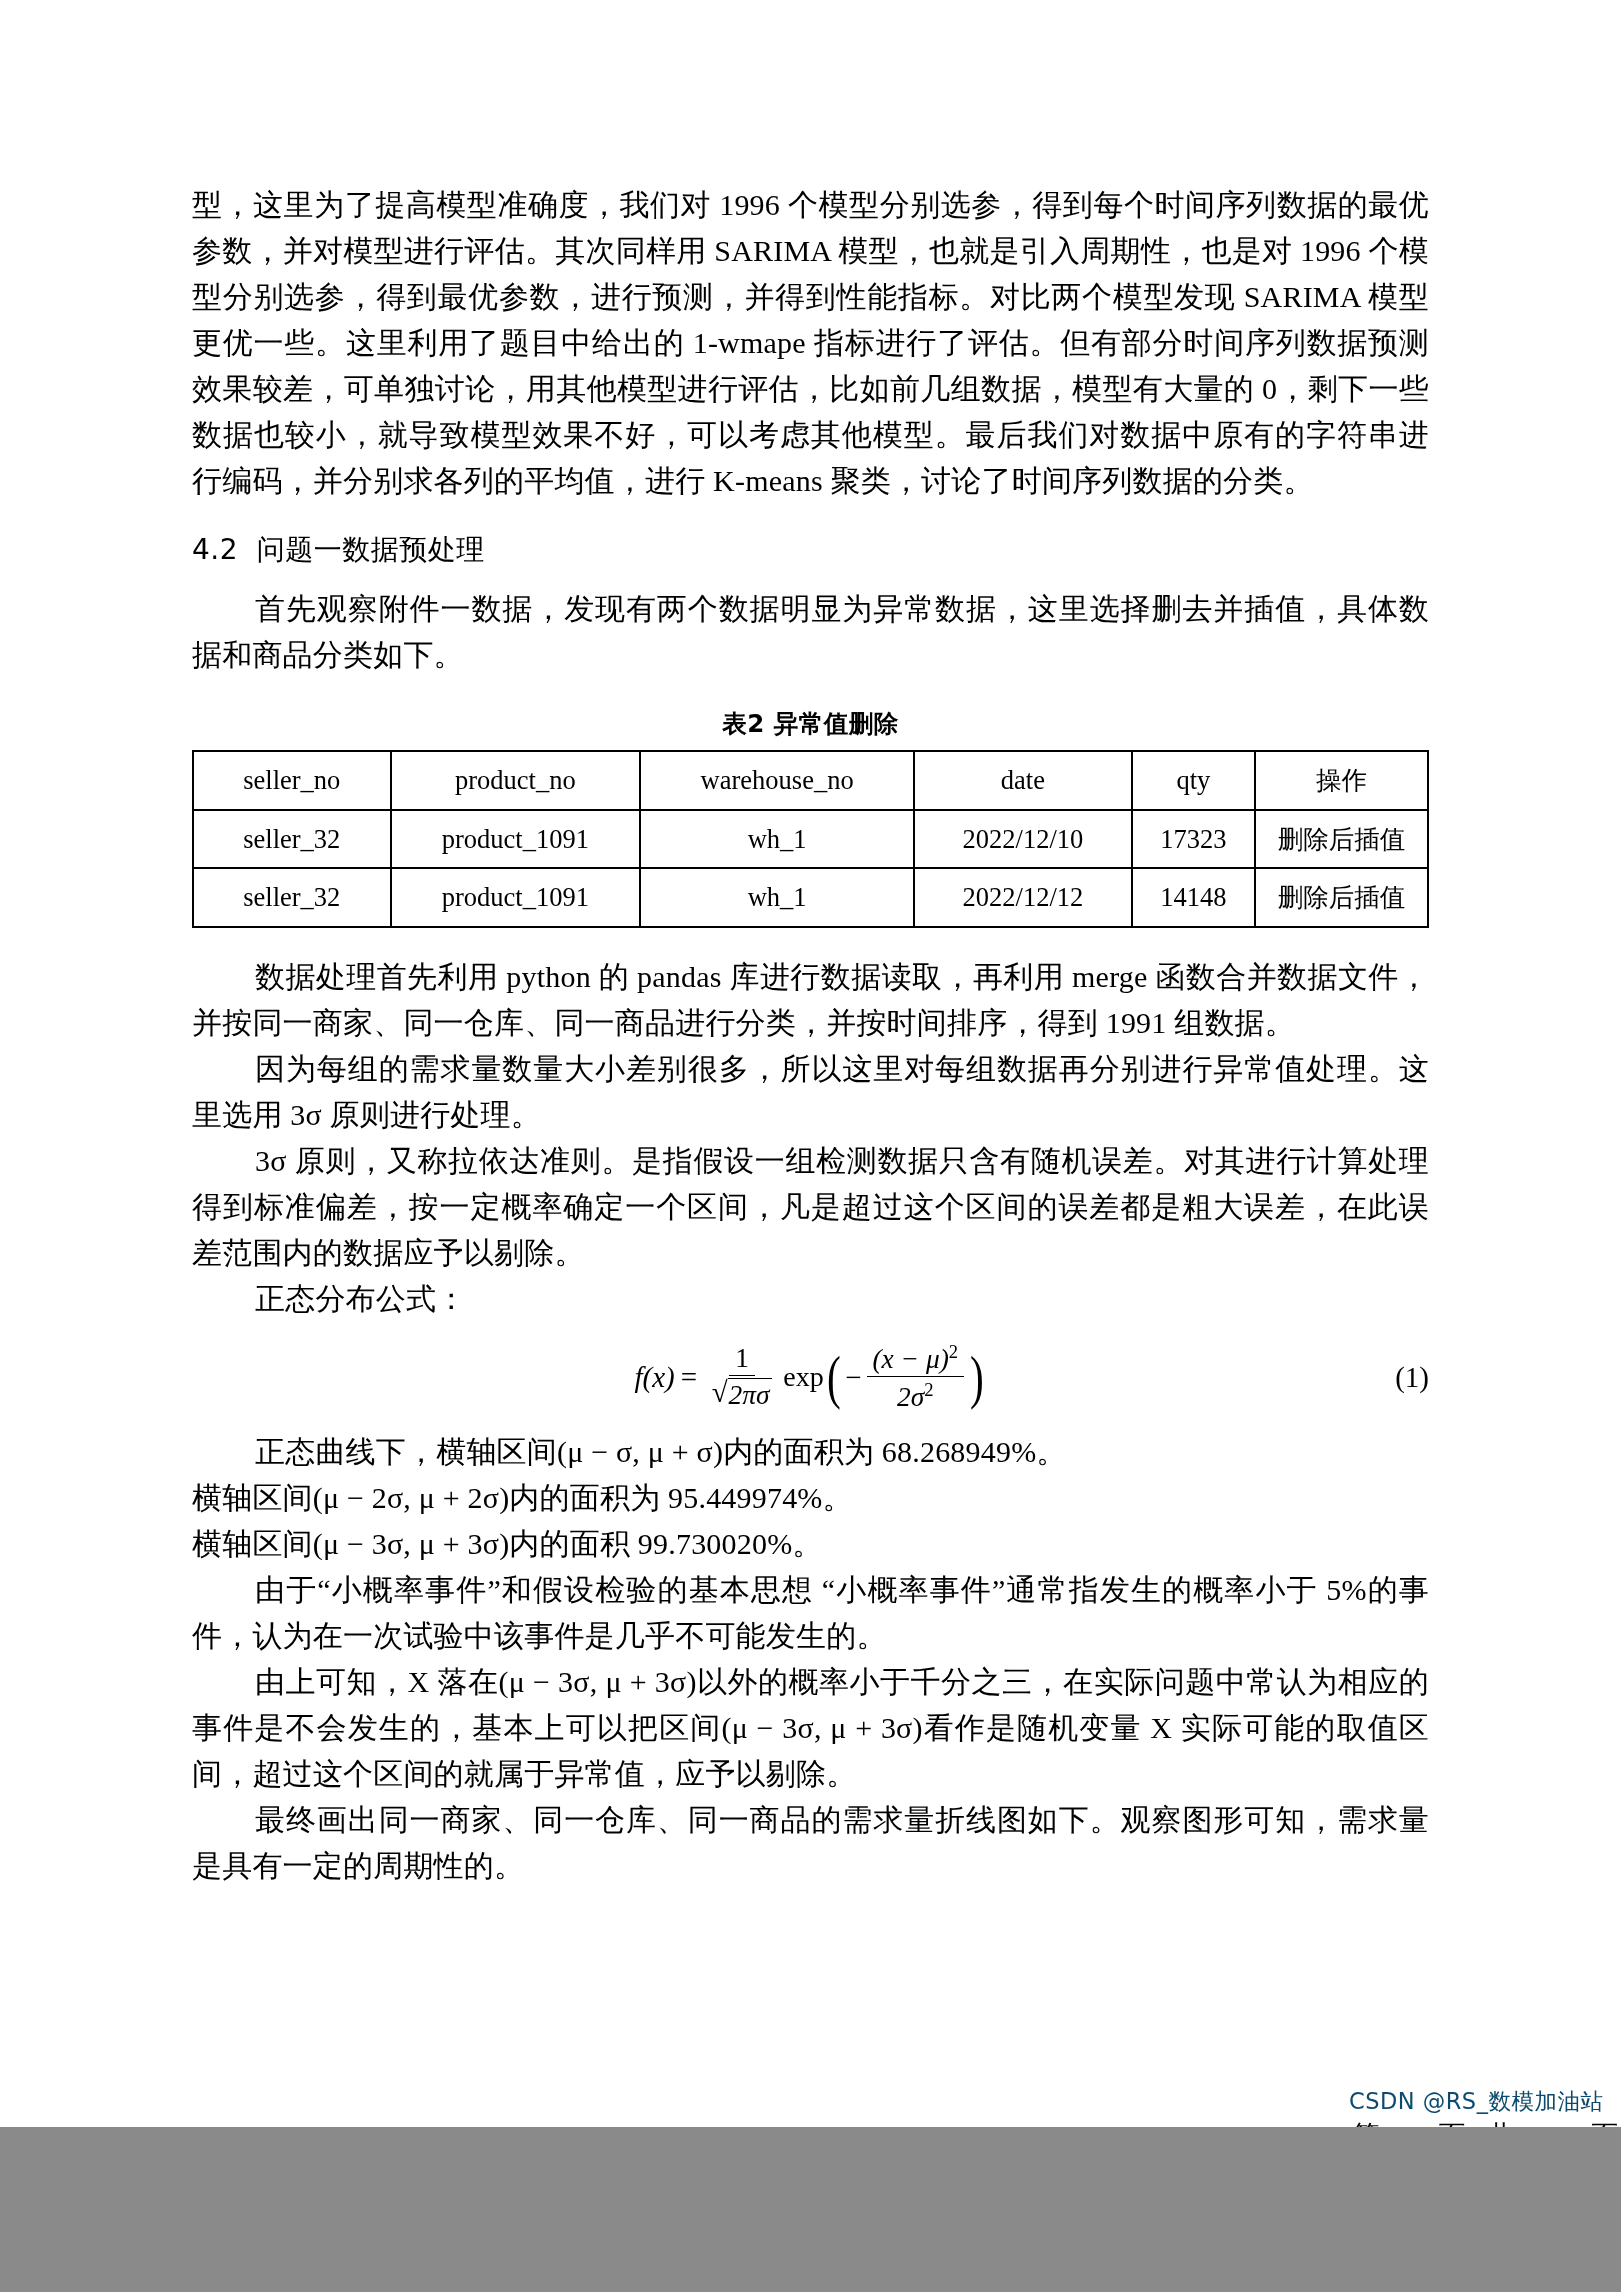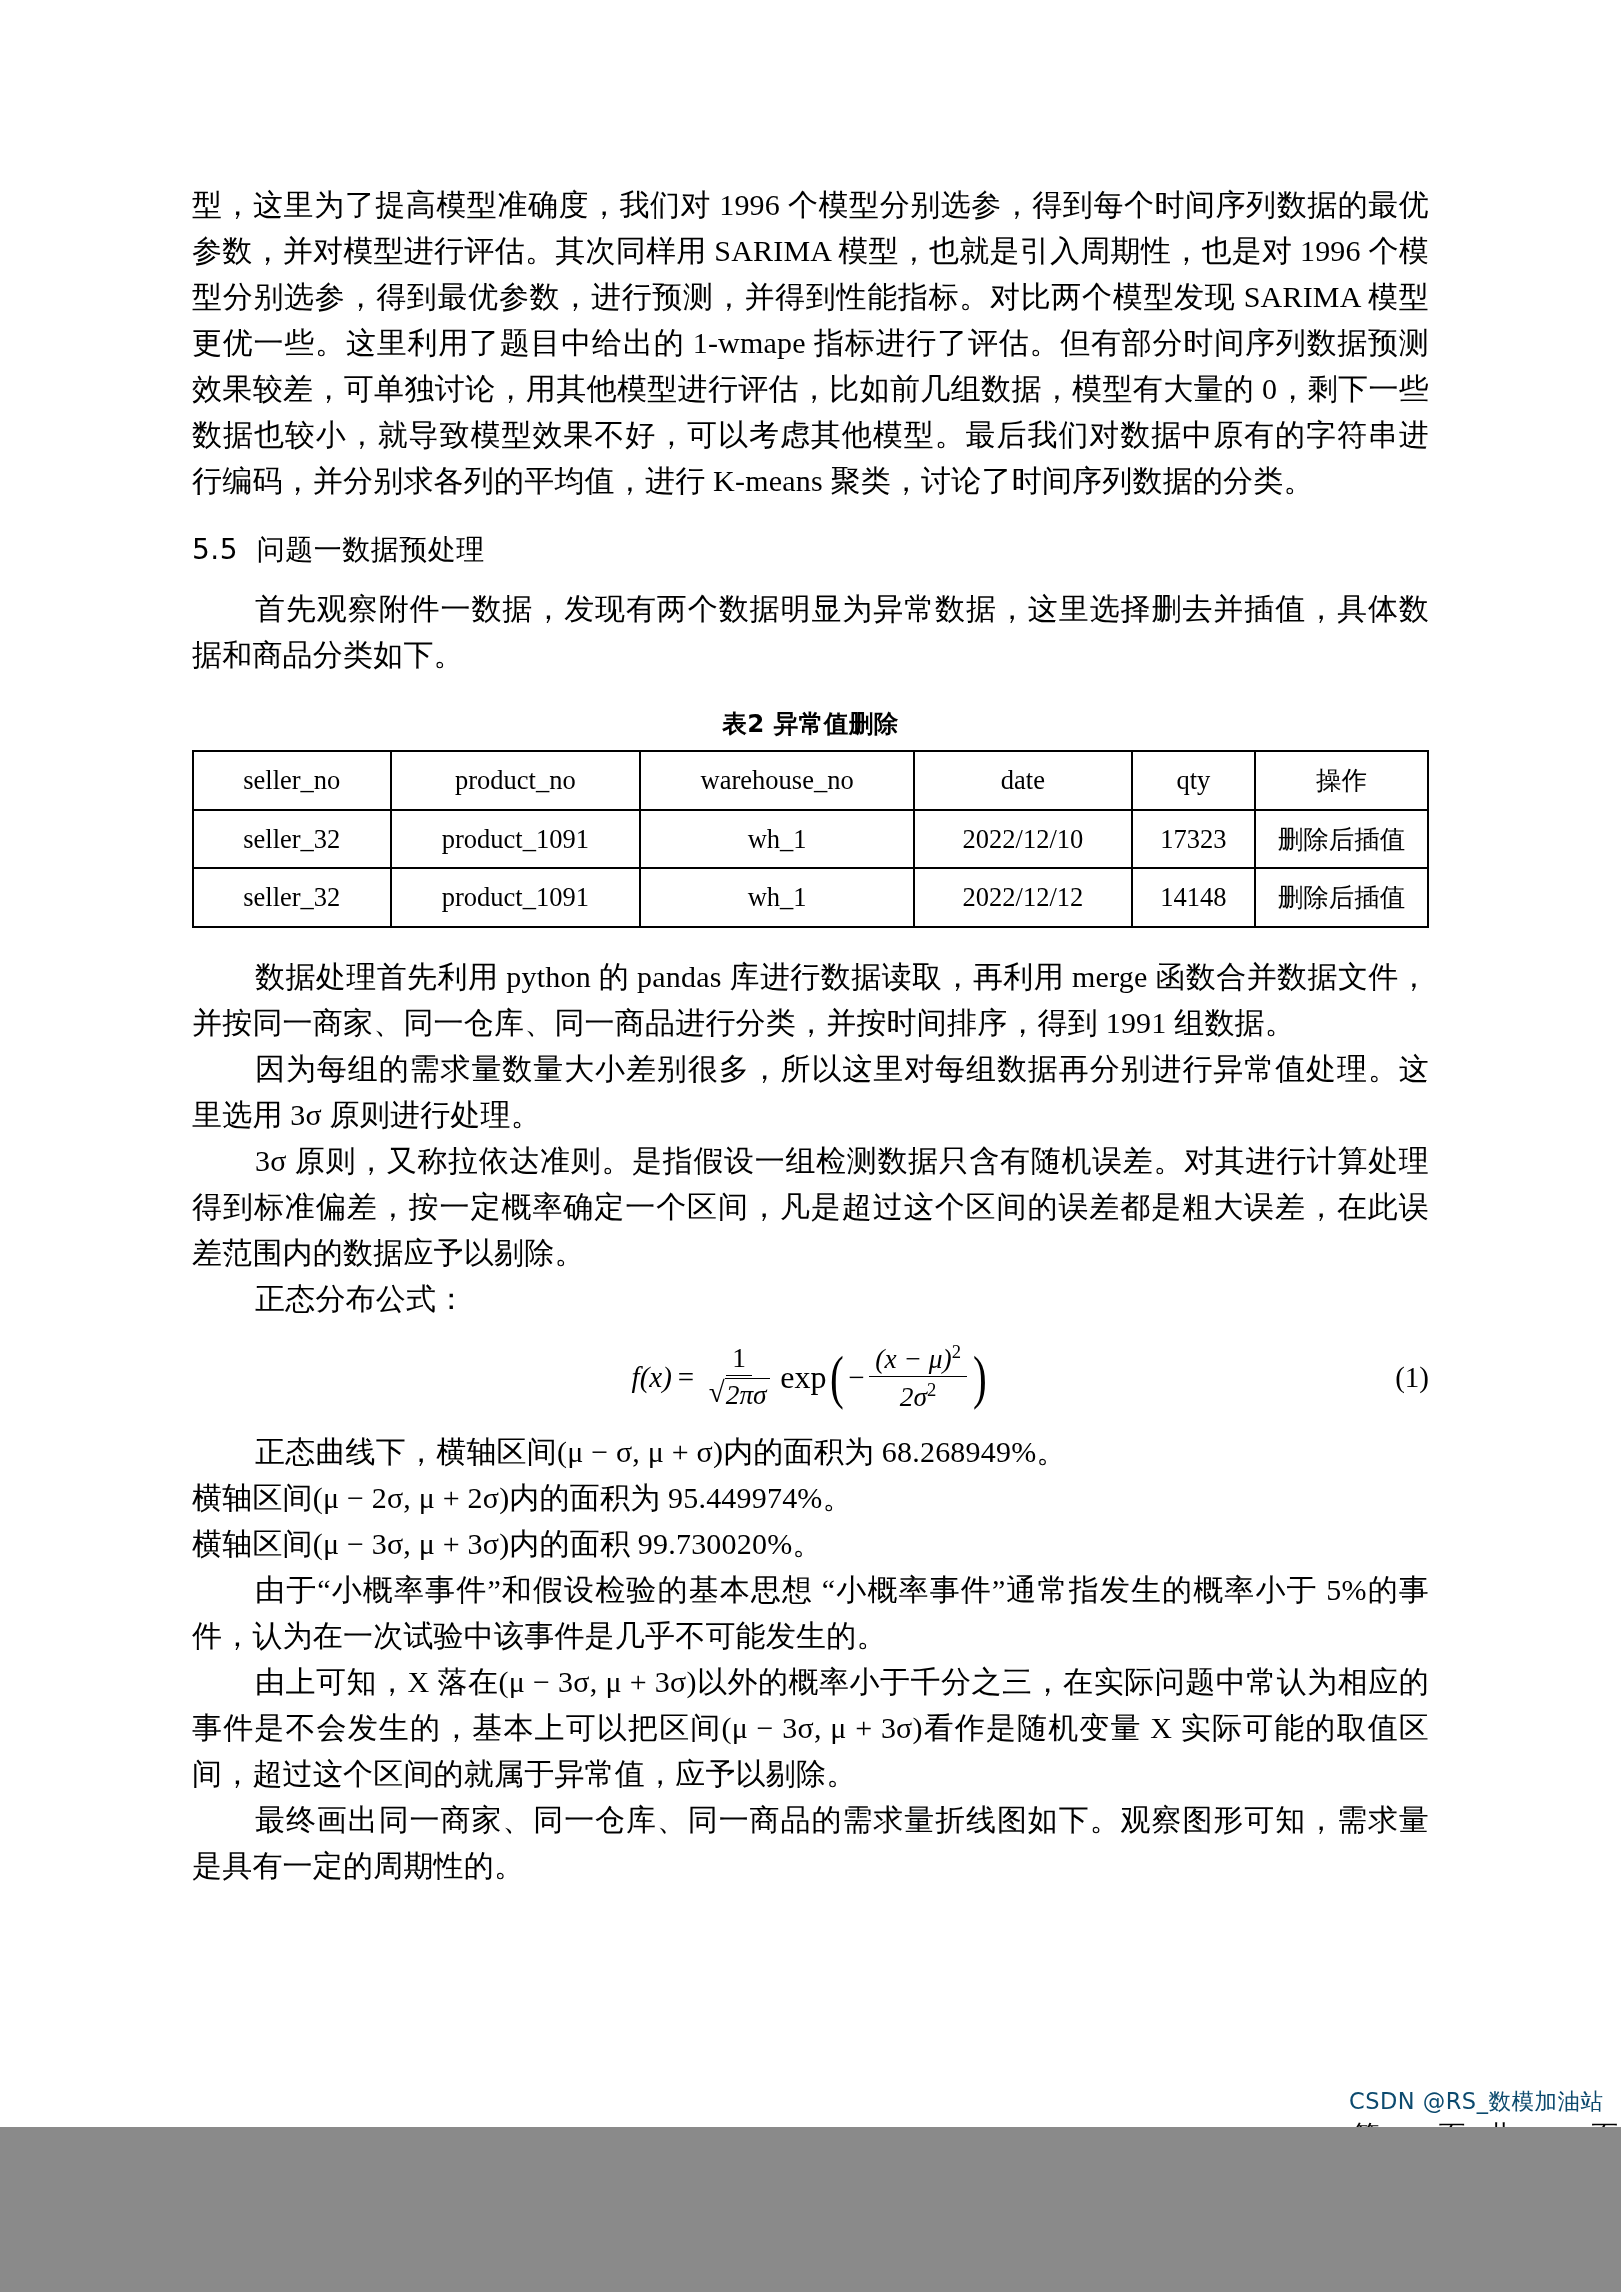--- a/index.html
+++ b/index.html
@@ -118,21 +118,21 @@
     border-top: 1.6px solid #000;
     padding: 1px 2.9px 0 1px;
   }
   .paren-big {
     font-size: 59px;
     font-style: normal;
     line-height: 0.8;
     display: inline-block;
     transform: scaleX(0.7);
   }
-  .exp-lbl { font-style: normal; font-size: 32px; margin-left: 2px; }
+  .exp-lbl { font-style: normal; font-size: 28px; margin-left: 2px; }
   .sup { font-size: 18.6px; vertical-align: super; font-style: normal; }
   .eqno {
     position: absolute;
     right: 0;
     font-size: 29px;
     font-style: normal;
     font-family: "Liberation Serif", "DejaVu Serif", serif;
   }
   .mathtxt { font-style: italic; font-family: "Liberation Serif","DejaVu Serif",serif; }
   .footer {
@@ -157,21 +157,21 @@
 </style>
 </head>
 <body>
 
 <div class="page">
   <div class="content">
 
     <p class="body">型，这里为了提高模型准确度，我们对 1996 个模型分别选参，得到每个时间序列数据的最优参数，并对模型进行评估。其次同样用 SARIMA 模型，也就是引入周期性，也是对 1996 个模型分别选参，得到最优参数，进行预测，并得到性能指标。对比两个模型发现 SARIMA 模型更优一些。这里利用了题目中给出的 1-wmape 指标进行了评估。但有部分时间序列数据预测效果较差，可单独讨论，用其他模型进行评估，比如前几组数据，模型有大量的 0，剩下一些数据也较小，就导致模型效果不好，可以考虑其他模型。最后我们对数据中原有的字符串进行编码，并分别求各列的平均值，进行 K-means 聚类，讨论了时间序列数据的分类。</p>
 
     <h2 class="section">
-      <span>5.5</span>&nbsp;&nbsp;<span>问题一数据预处理</span>
+      <span>4.2</span>&nbsp;&nbsp;<span>问题一数据预处理</span>
     </h2>
 
     <p class="body indent">首先观察附件一数据，发现有两个数据明显为异常数据，这里选择删去并插值，具体数据和商品分类如下。</p>
 
     <div class="tbl-caption">表2 异常值删除</div>
 
     <table class="data">
       <colgroup>
         <col class="col-a">
           <col class="col-b">

